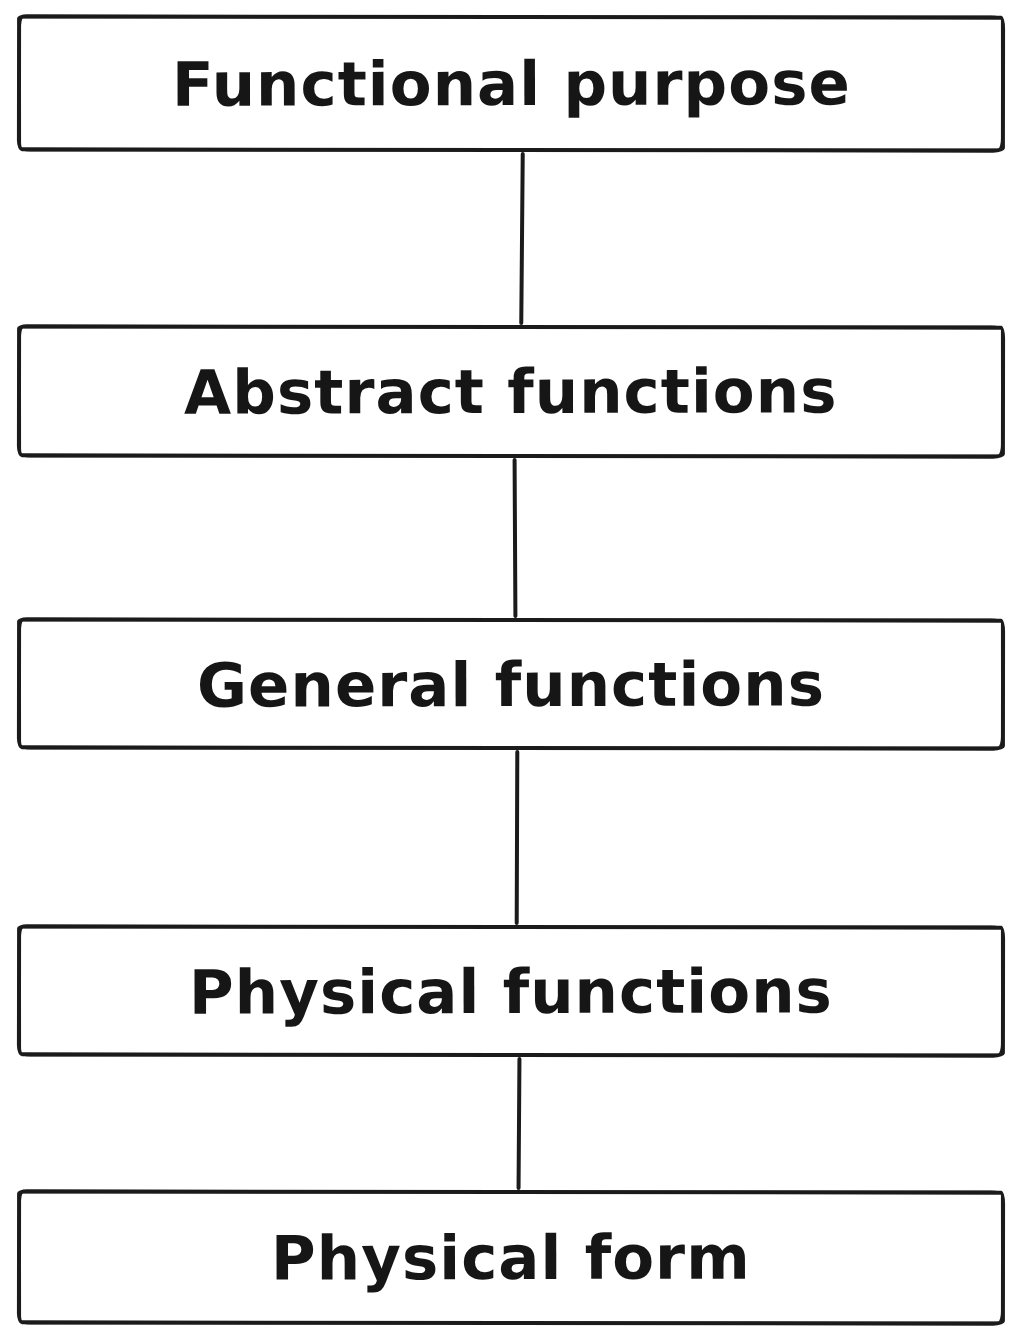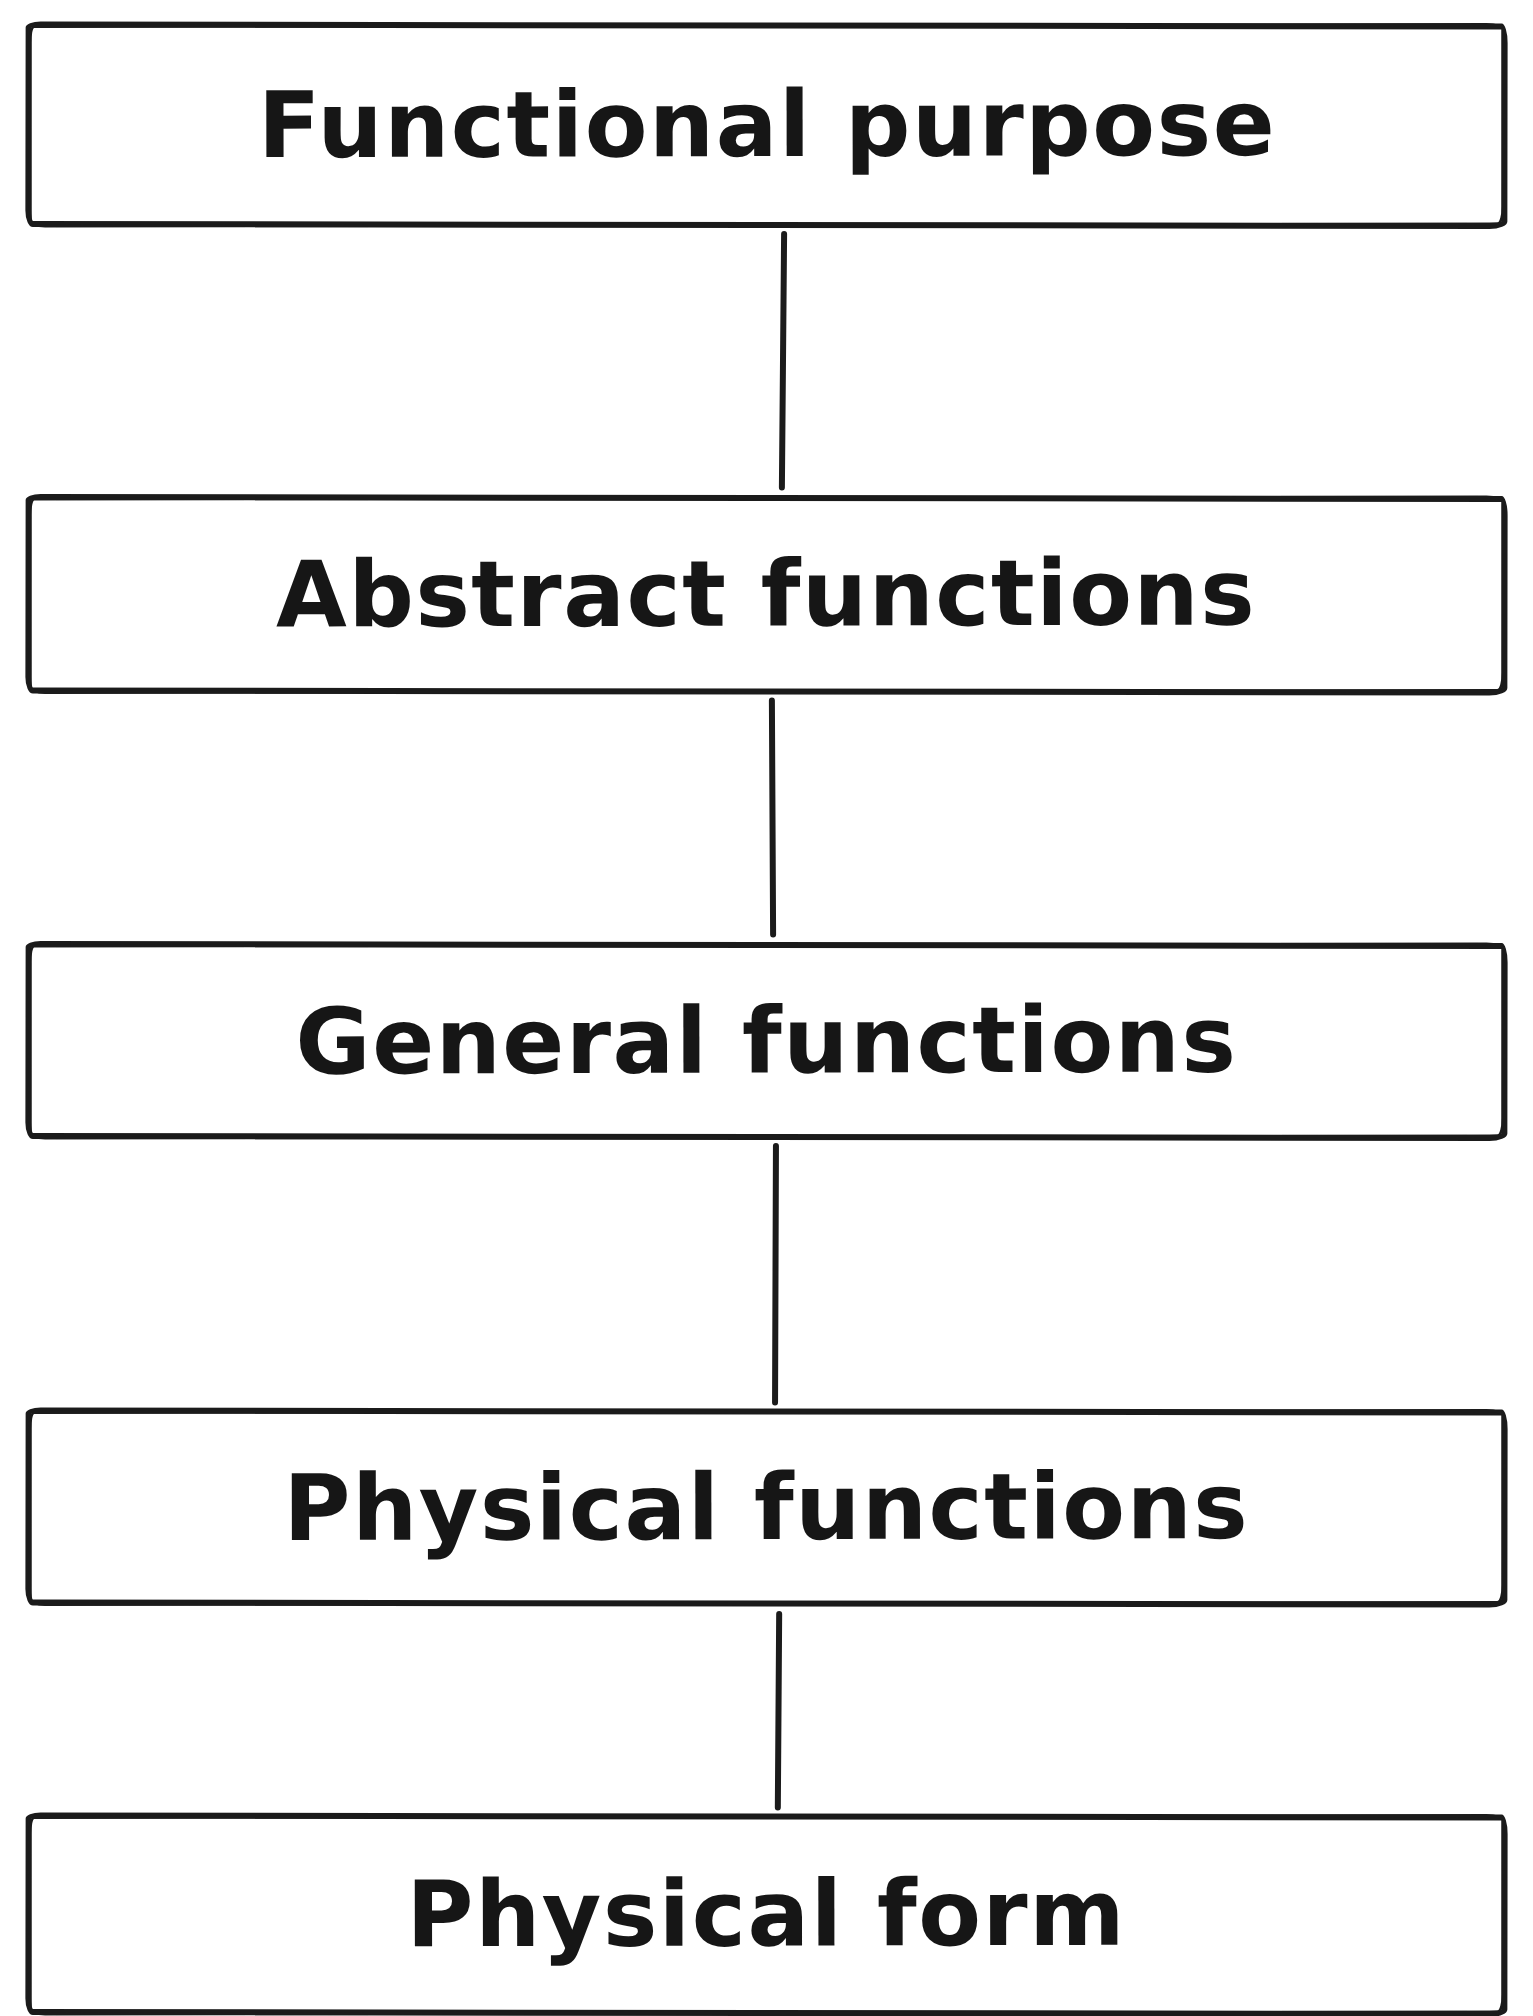--- a/index.html
+++ b/index.html
@@ -14,21 +14,20 @@
   #canvas{
     position:relative;
     width:1022px;
     height:1344px;
     background:#ffffff;
     padding-top:15px;
     display:flex;
     flex-direction:column;
     align-items:stretch;
     overflow:hidden;
-    justify-content:space-between;
   }
   .level-box{
     position:relative;
     margin:0 17px;
     background:var(--fill);
     border:4px solid var(--stroke);
     border-radius:10px 4px 12px 5px / 4px 13px 5px 11px;
     display:flex;
     align-items:center;
     justify-content:center;

